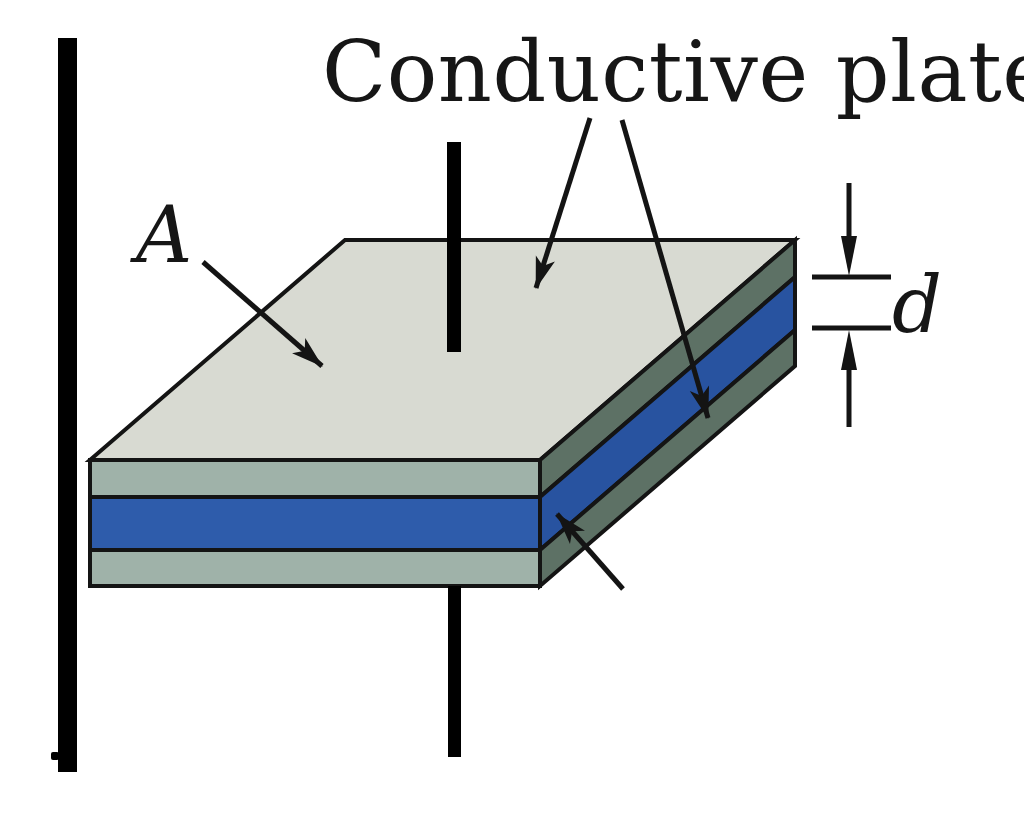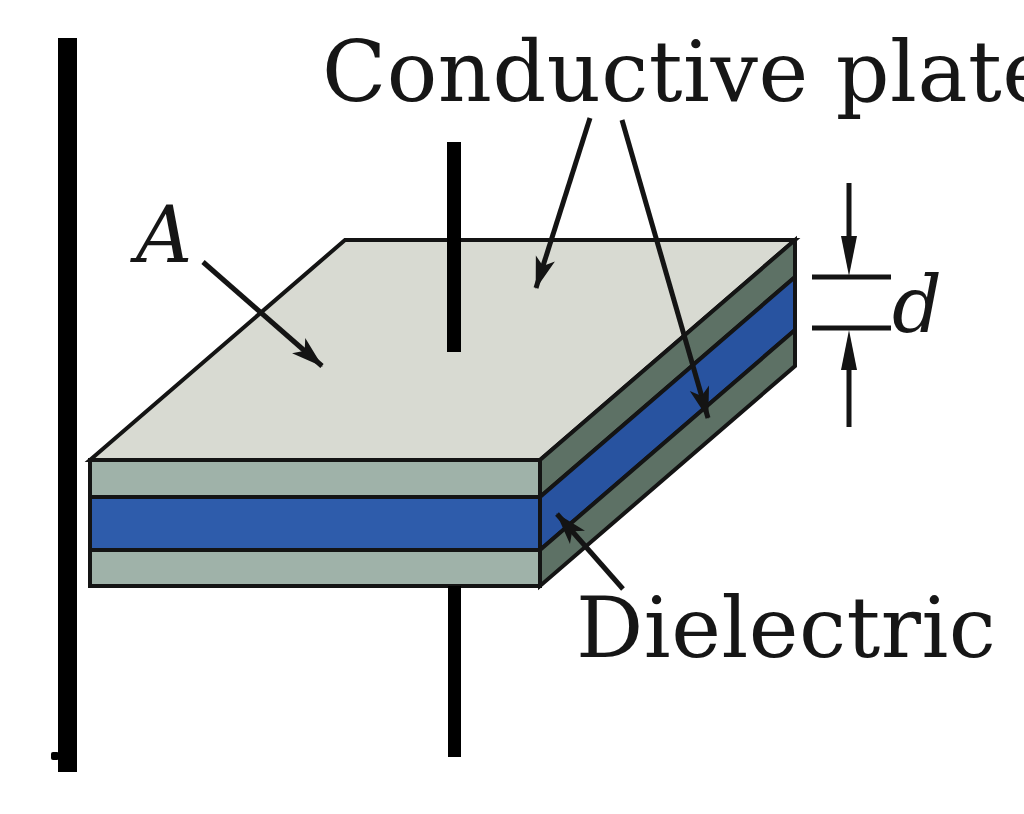--- a/index.html
+++ b/index.html
@@ -66,15 +66,14 @@
     <polygon points="841,370 857,370 849,330" fill="#141414"></polygon>
     <line class="dimline" x1="849" y1="366" x2="849" y2="427"></line>
   </svg>
 
   <div class="label big" style="left:322px;top:30px;">Conductive plates</div>
 
   <div class="label math" style="left:136px;top:196px;">A</div>
 
   <div class="label math" style="left:892px;top:266px;">d</div>
 
-  <div class="label big" style="left:576px;top:586px;">Dielectric</div>
 
 </div>
 
 </body></html>

